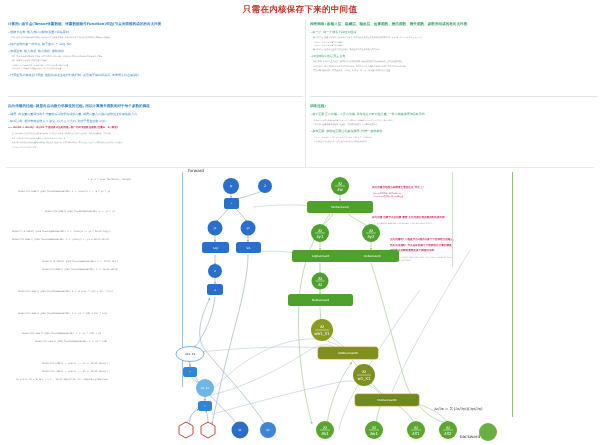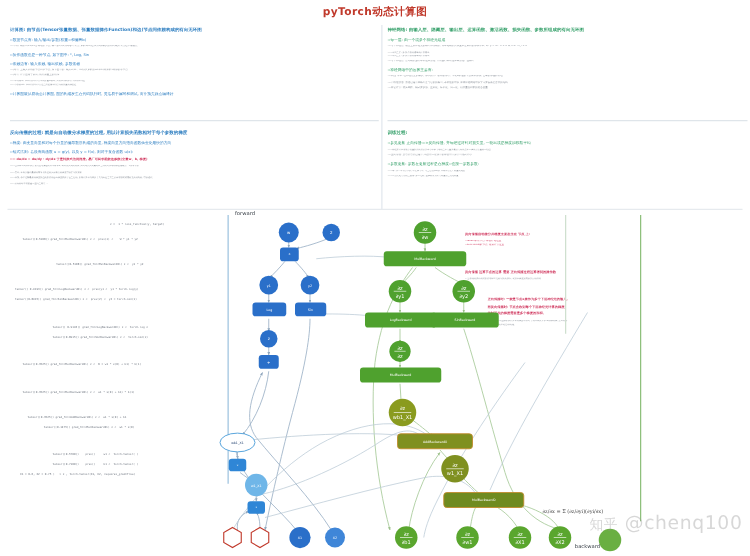--- a/index.html
+++ b/index.html
@@ -75,21 +75,21 @@
   .formula{
     position:absolute;font-family:"DejaVu Serif","Liberation Serif",serif;
     font-size:4px;color:#444;white-space:nowrap;
   }
 </style>
 </head>
 <body>
 
 <div id="page">
 
-  <div class="title">pyTorch动态计算图</div>
+  <div class="title">只需在内核保存下来的中间值</div>
 
   <div class="txtblock" style="left:8px;top:22px;width:300px;">
     <div class="ln head l-blue">计算图: 由节点(Tensor张量数据、张量数据操作Function)和边(节点间依赖构成的有向无环图</div>
     <div class="ln sub l-blue" style="margin-top:3px">--数据节点有: 输入/输出/参数(权重=和偏置b)</div>
     <div class="ln tiny l-gray" style="margin-top:2px">----下同: 输入x(X1/X2是网络入节点, 输出y(z)作为网络出节点, 参数w/b(在作为1层输入的同时输入节点在不接触点</div>
     <div class="ln sub l-blue" style="margin-top:3px">--操作函数也是一种节点, 如下图中: *, Log, Sin</div>
     <div class="ln sub l-blue" style="margin-top:3px">--依赖边有: 输入依赖, 输出依赖, 参数依赖</div>
     <div class="ln tiny l-gray" style="margin-top:2px">----其中, 主输入依赖的节点叫子节点, 如下图中的: 输入x(X1、X2以及参数的w1和b)做参数1做加的子节点</div>
     <div class="ln tiny l-gray" style="margin-top:2px">----其中, 计算图用于前向, 执行张量上的操作</div>
     <div class="ln tiny2 l-gray" style="margin-top:2px">------中间输出: 在中间操作节点中的张量=输出, 只需在内核保存下来的中间值</div>
@@ -367,18 +367,14 @@
 
       <circle cx="488" cy="432" r="9" fill="#5aa62e" opacity="0.9"></circle>
     </g>
 
     <text class="flabel" x="196" y="172" text-anchor="start">forward</text>
     <text class="flabel" x="470" y="438">backward</text>
   </svg>
 
   <div class="formula" style="left:434px;top:406px;">∂z/∂x = Σ (∂z/∂yi)(∂yi/∂x)</div>
 
-  <div class="wm">
-    <span class="zh">知乎</span>
-    <span>@chenq100</span>
-  </div>
 
 </div>
 
 </body></html>

